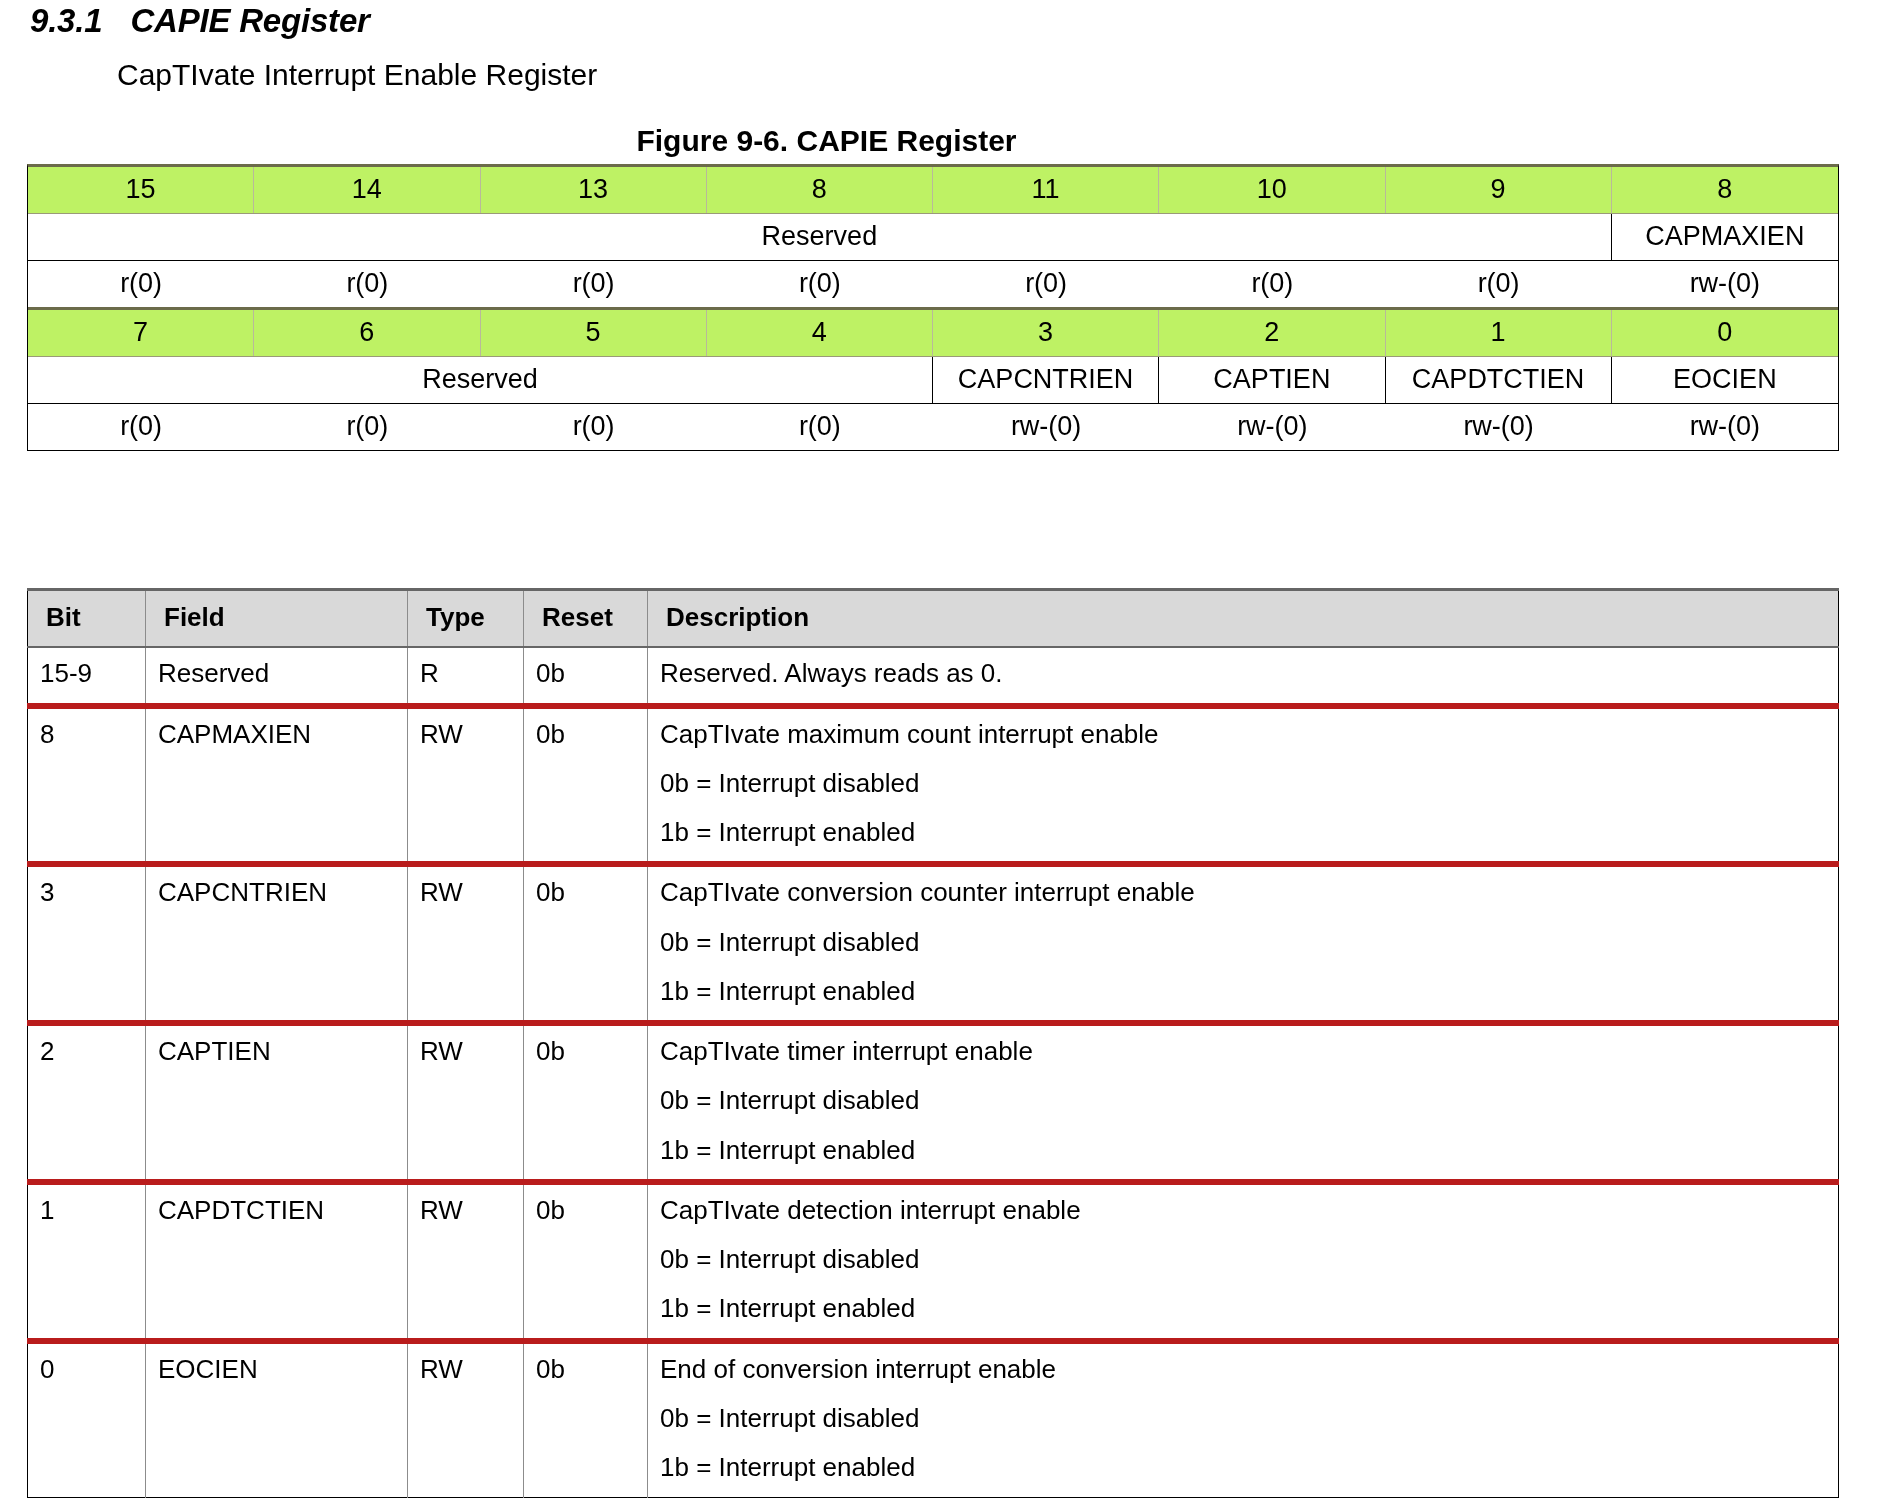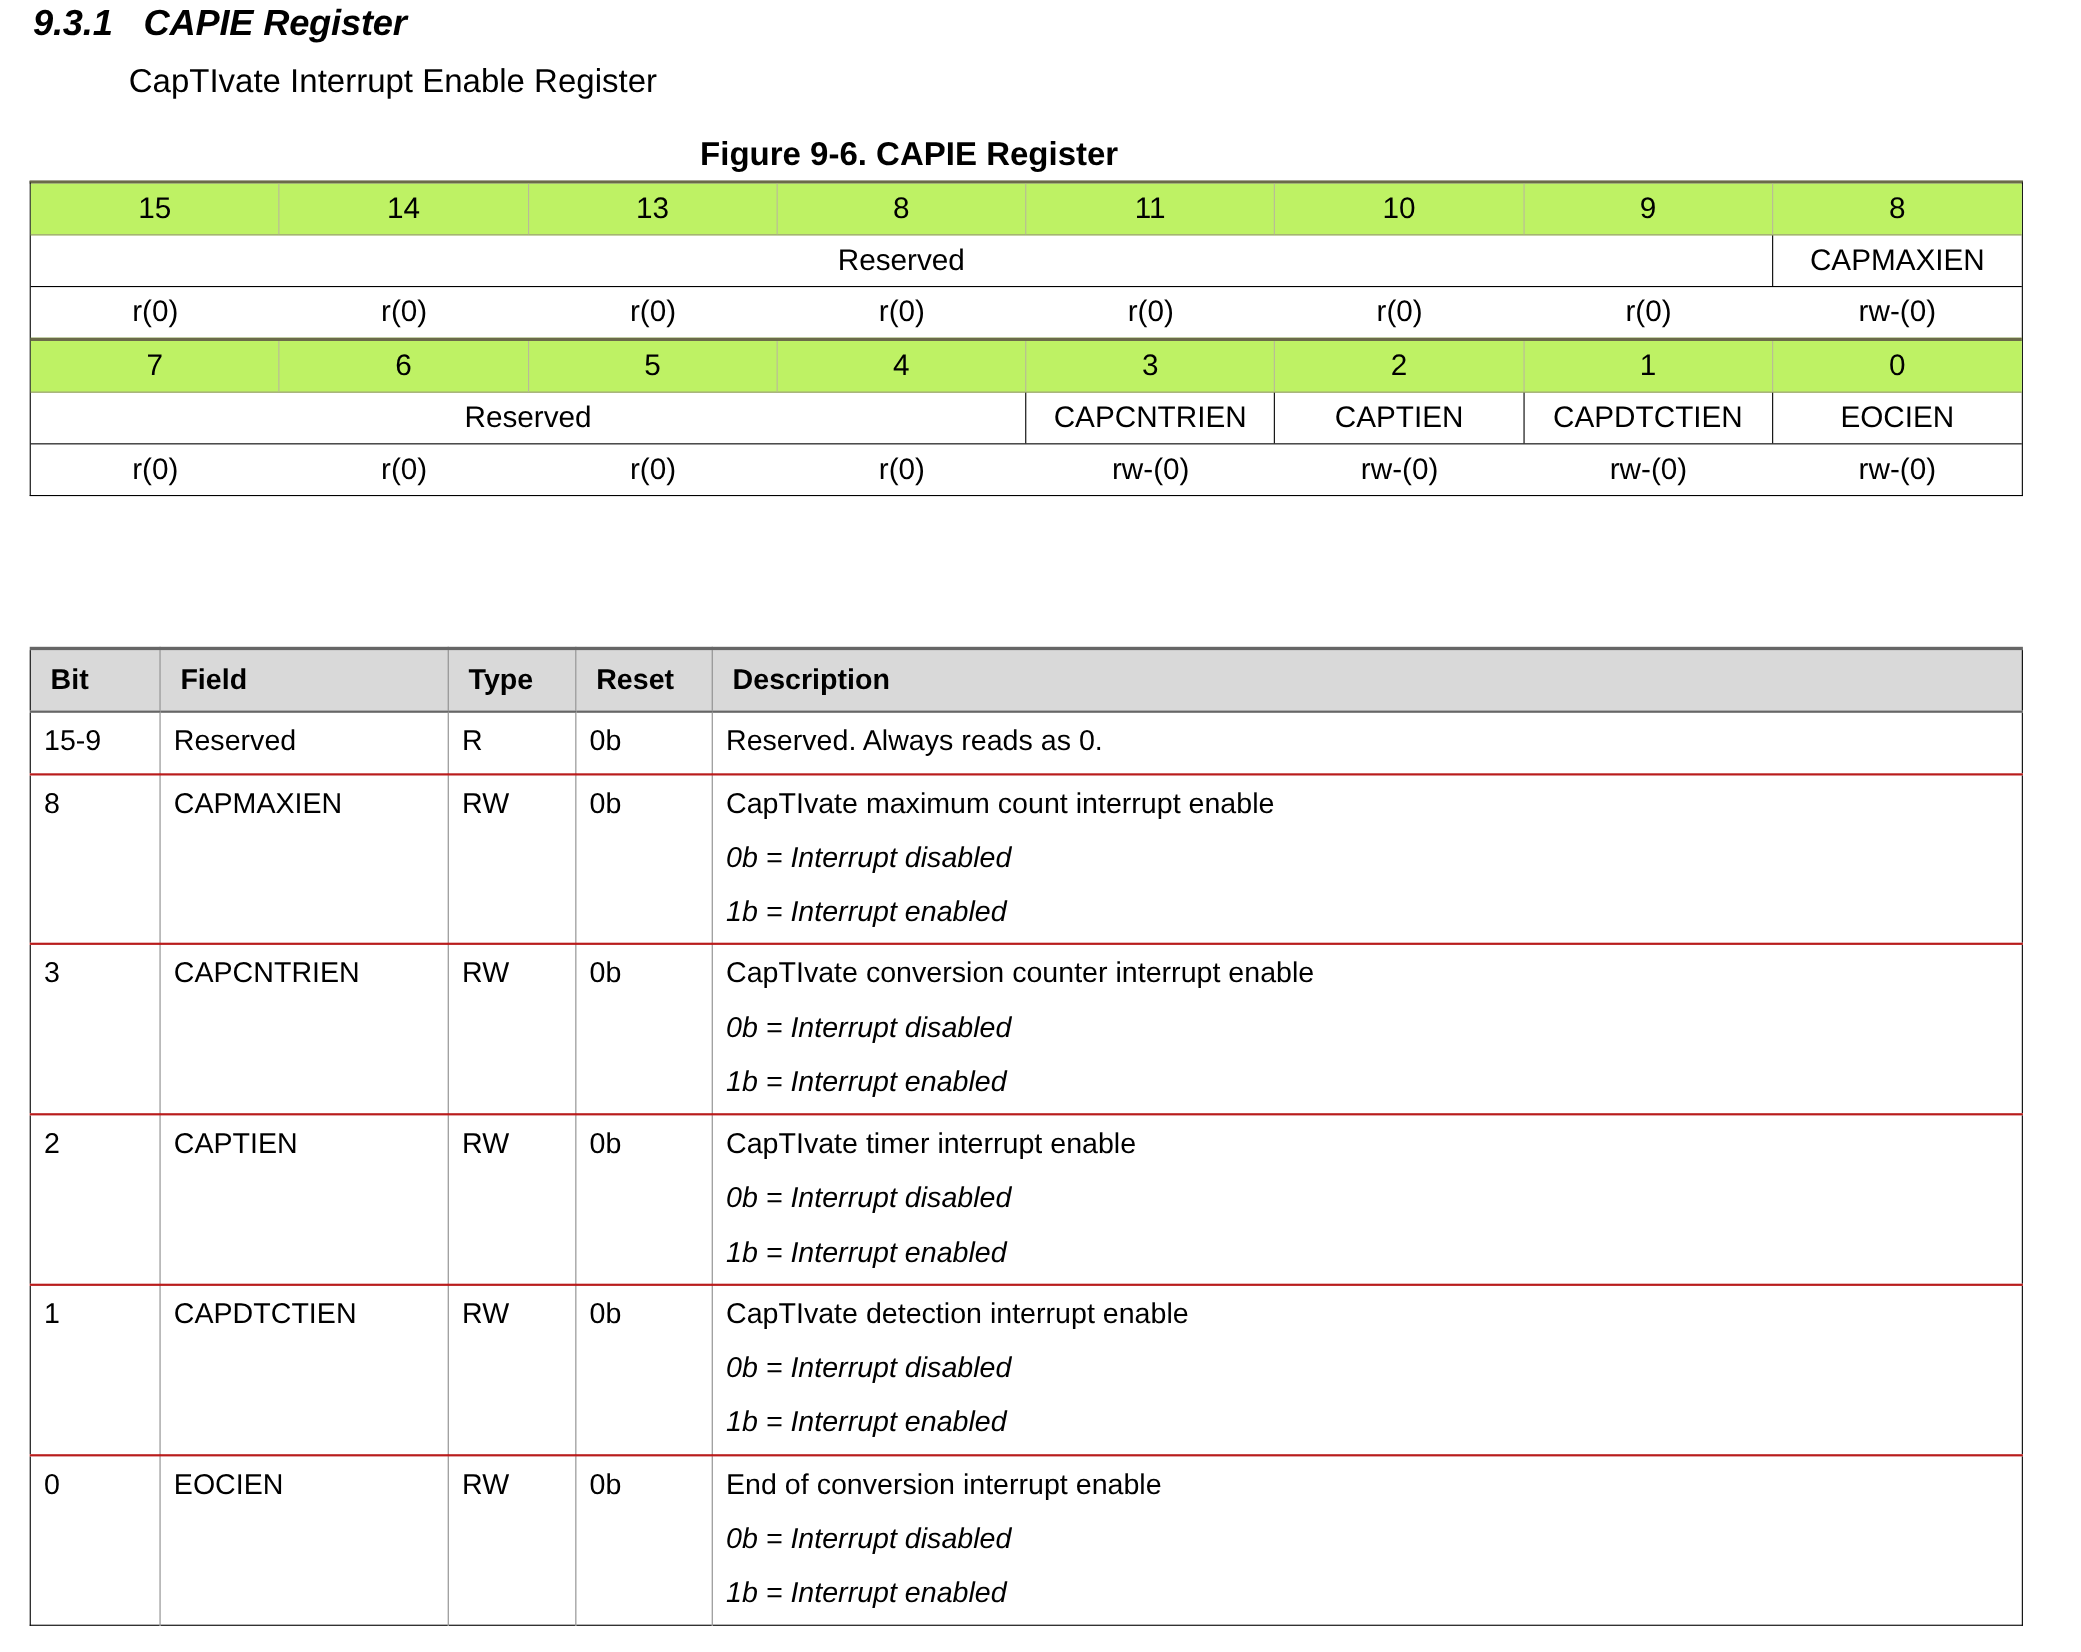--- a/index.html
+++ b/index.html
@@ -139,31 +139,31 @@
   .desc-table td:last-child { border-right: none; }
   .desc-table thead th {
     background: #D9D9D9;
     font-weight: bold;
     text-align: left;
     border-bottom: 2px solid #666666;
     padding-top: 10px;
     padding-bottom: 12px;
     padding-left: 18px;
   }
-  .desc-table tbody tr { border-bottom: 2px solid #b91c1c; }
+  .desc-table tbody tr { border-bottom: 6px solid #b91c1c; }
   .desc-table tbody tr:last-child { border-bottom: none; }
 
   .col-bit   { width: 118px; }
   .col-field { width: 262px; }
   .col-type  { width: 116px; }
   .col-reset { width: 124px; }
   .col-desc  { width: auto; }
 
   .desc-line { display: block; }
-  .desc-line + .desc-line { margin-top: 16px; font-style: italic; }
+  .desc-line + .desc-line { margin-top: 16px; }
 </style>
 </head>
 <body>
 
 <div class="page">
 
   <div class="sec-head">
     <span class="sec-num">9.3.1</span>
     <span>CAPIE Register</span>
   </div>

